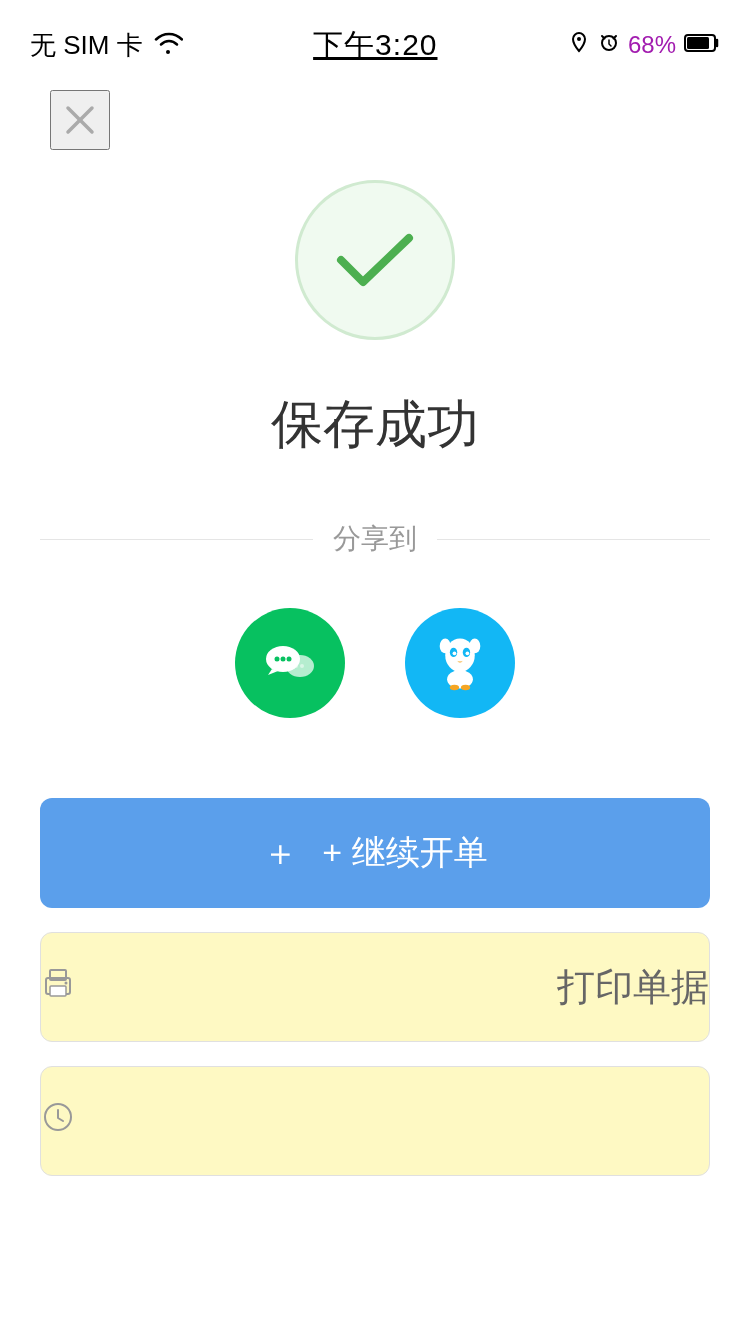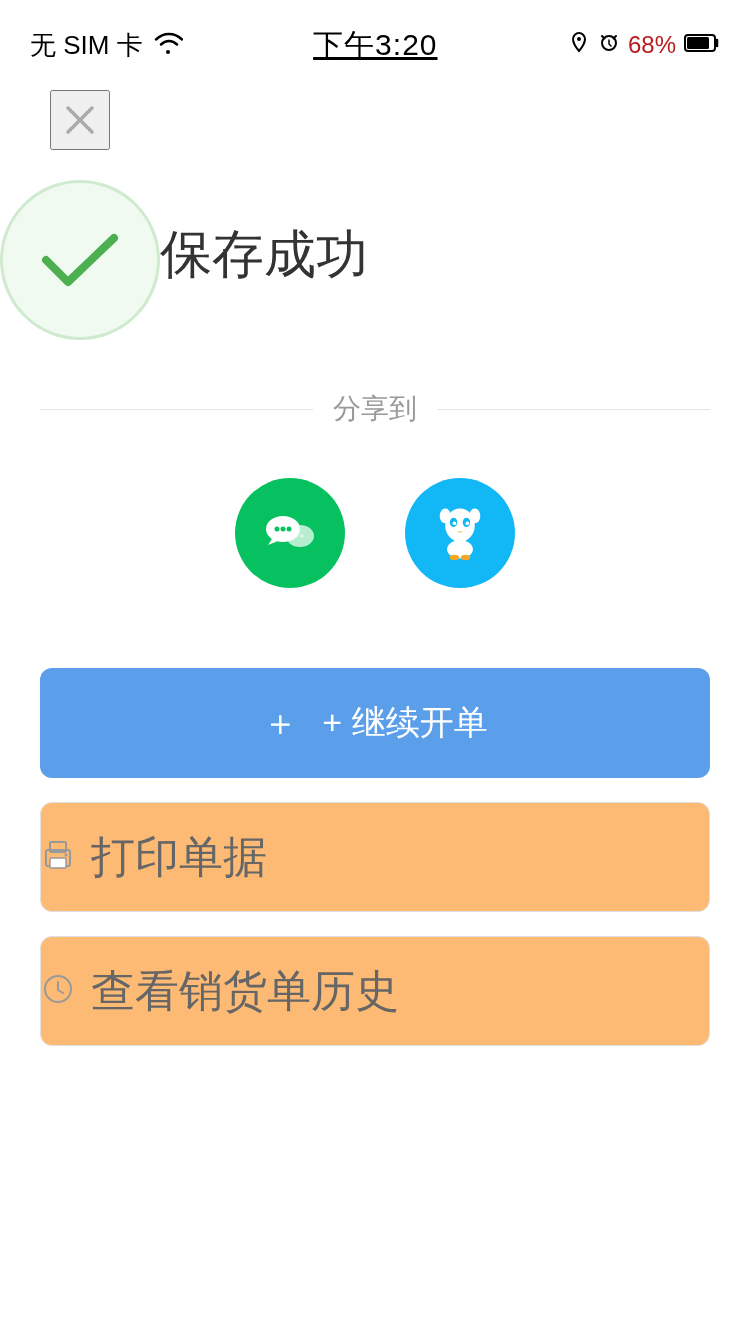--- a/index.html
+++ b/index.html
@@ -40,21 +40,21 @@
       color: #000;
       letter-spacing: 1px;
       text-decoration: underline;
     }
 
     .status-right {
       display: flex;
       align-items: center;
       gap: 8px;
       font-size: 24px;
-      color: #b91c1c;
+      color: #a21caf;
     }
 
     
     .close-btn {
       position: absolute;
       top: 90px;
       left: 50px;
       width: 60px;
       height: 60px;
       display: flex;
@@ -65,21 +65,21 @@
 
     .close-icon-svg {
       width: 36px;
       height: 36px;
       color: #aaa;
     }
 
     
     .success-area {
       display: flex;
-      flex-direction: row;
+      flex-direction: column;
       align-items: center;
       padding-top: 100px;
     }
 
     .check-circle {
       width: 160px;
       height: 160px;
       border-radius: 50%;
       background: #f0faf0;
       border: 3px solid #d0ead0;
@@ -183,29 +183,29 @@
       gap: 16px;
       cursor: pointer;
       font-size: 34px;
       color: #fff;
       font-weight: 400;
     }
 
     .btn-secondary {
       width: 100%;
       height: 110px;
-      background: #fdba74;
+      background: #fef9c3;
       border-radius: 12px;
       border: 1px solid #e0e0e0;
       display: flex;
       align-items: center;
-      justify-content: flex-start;
+      justify-content: space-between;
       gap: 16px;
       cursor: pointer;
-      font-size: 44px;
+      font-size: 38px;
       color: #666;
       font-weight: 400;
     }
   </style>
 </head>
 <body>
 
 <div class="status-bar">
   <div class="status-left">
     <span>无 SIM 卡</span>
@@ -320,15 +320,14 @@
     </span>
     <span>打印单据</span>
   </button>
   <button class="btn-secondary">
     <span>
       <svg width="34" height="34" viewBox="0 0 34 34" fill="none">
         <circle cx="17" cy="17" r="13" stroke="#999" stroke-width="2" fill="none"></circle>
         <path d="M17 10v8l5 3" stroke="#999" stroke-width="2" stroke-linecap="round" stroke-linejoin="round"></path>
       </svg>
     </span>
-    <span>查看销货单历史</span>
   </button>
 </div>
 
 </body></html>

